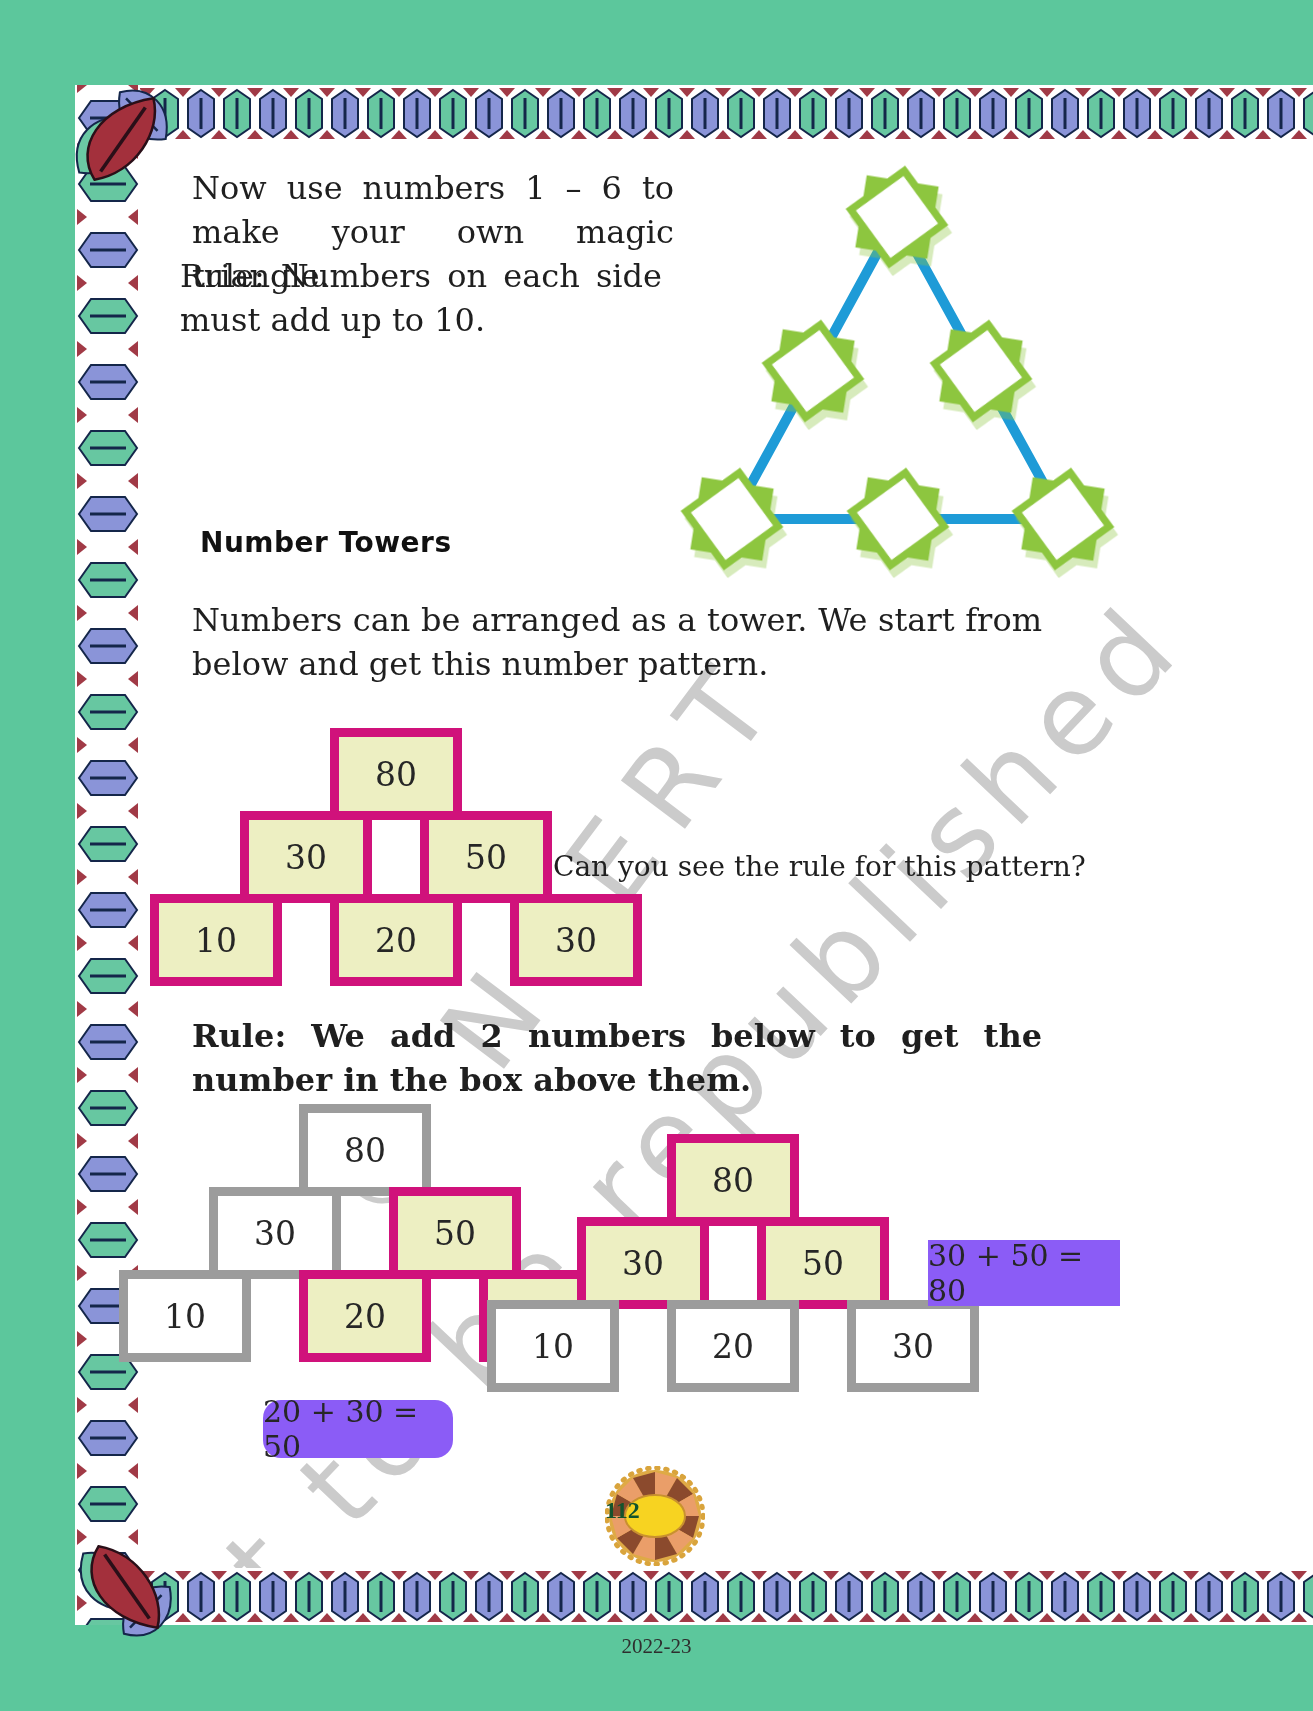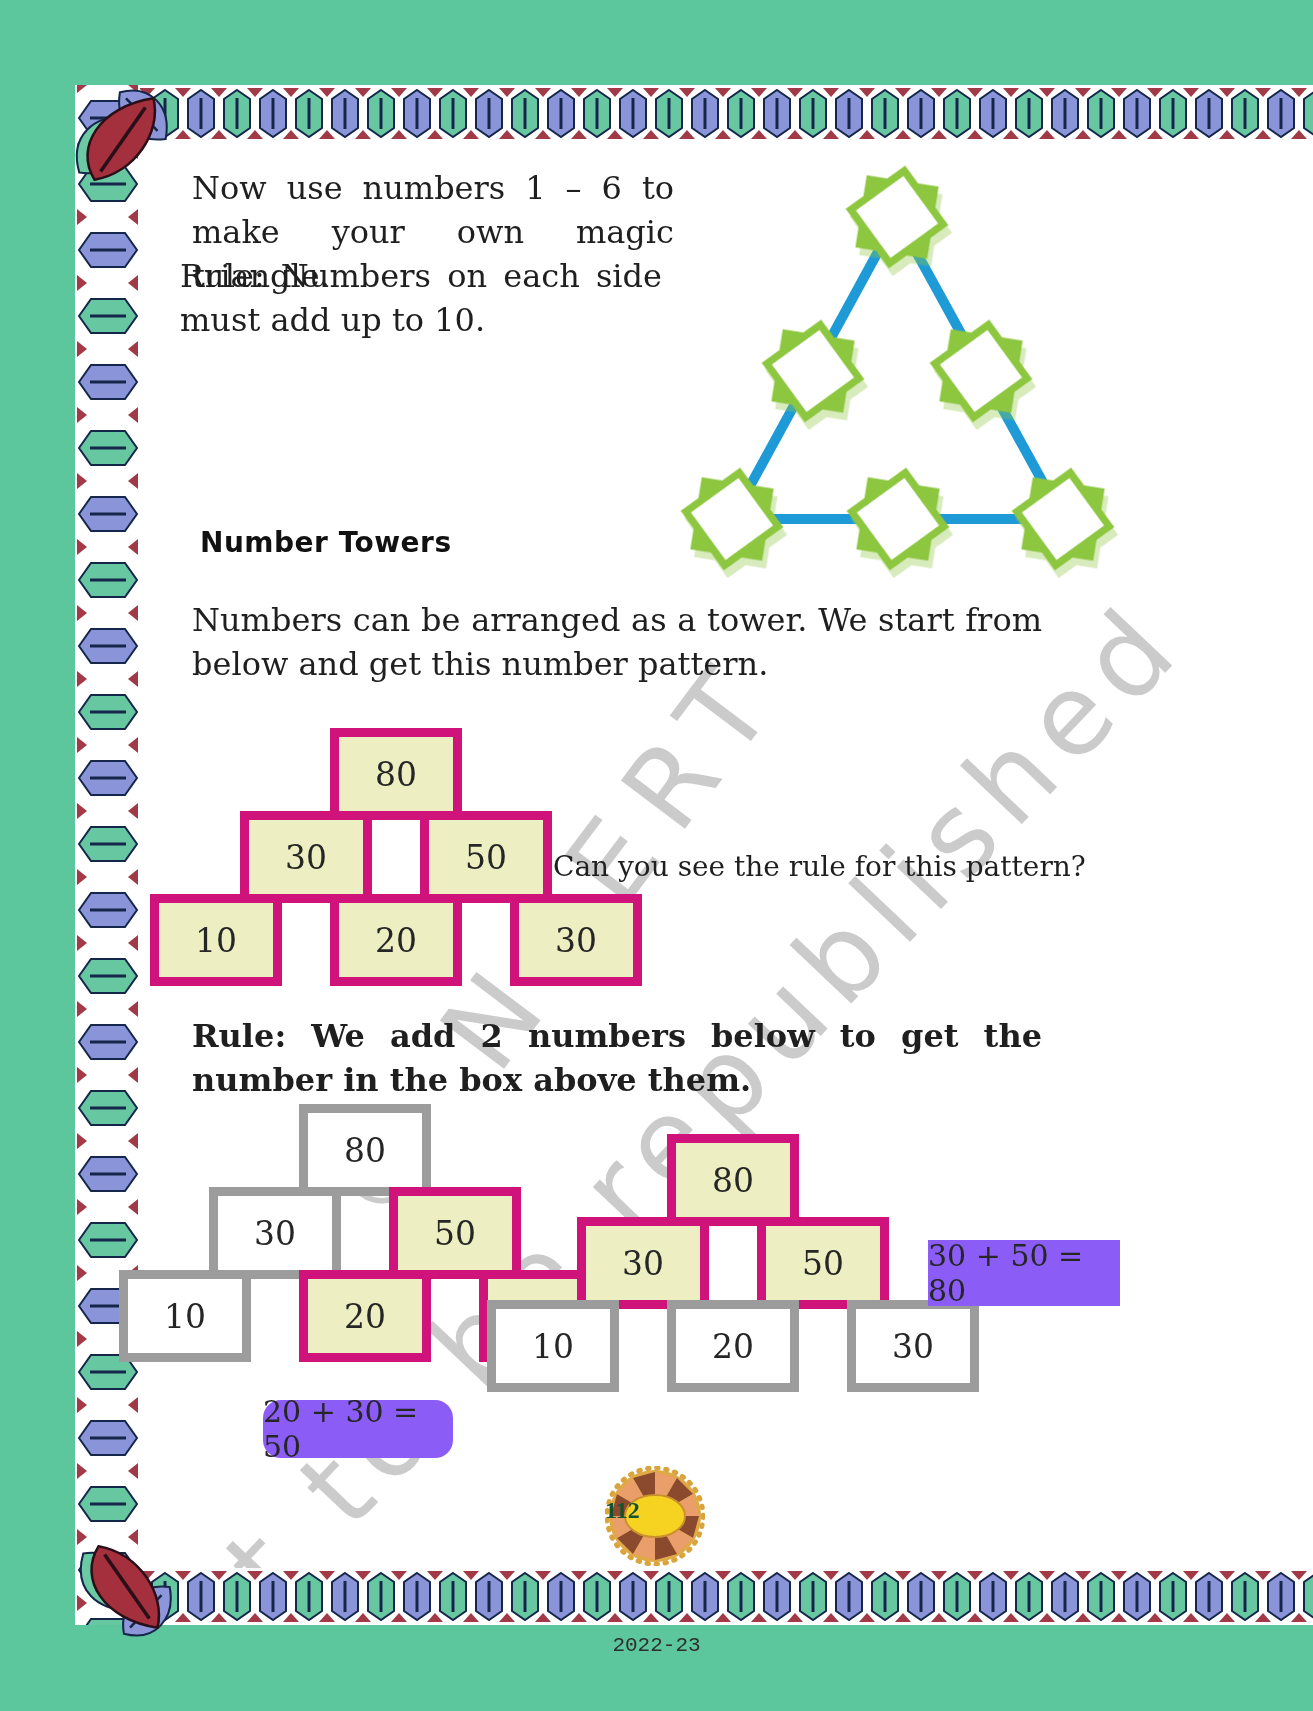--- a/index.html
+++ b/index.html
@@ -53,21 +53,21 @@
 
   .ans{position:absolute;z-index:4;background:#8b5cf6;display:flex;align-items:center;justify-content:center;
        font-size:30px;color:#262626;}
   .l1{left:263px;top:1400px;width:190px;height:58px;border-radius:18px;}
   .l2{left:928px;top:1240px;width:192px;height:66px;}
 
   .badge{position:absolute;z-index:4;left:605px;top:1466px;width:100px;height:100px;}
   .badge .num{position:absolute;left:0;top:31px;width:100px;text-align:left;
               font-family:Liberation Serif, serif;font-weight:bold;font-size:24px;color:#14532d;}
   .footer-year{position:absolute;z-index:4;left:0;right:0;top:1634px;text-align:center;
-               font-family:Liberation Mono, monospace;font-size:21px;color:#2e2e2e;}
+               font-family:Liberation Serif, serif;font-size:21px;color:#2e2e2e;}
 </style>
 </head>
 <body>
 
 <div class="canvas">
 
   <div class="paper"></div>
 
   <div class="wm-layer">
     <div class="wm wm1">© NCERT</div>

